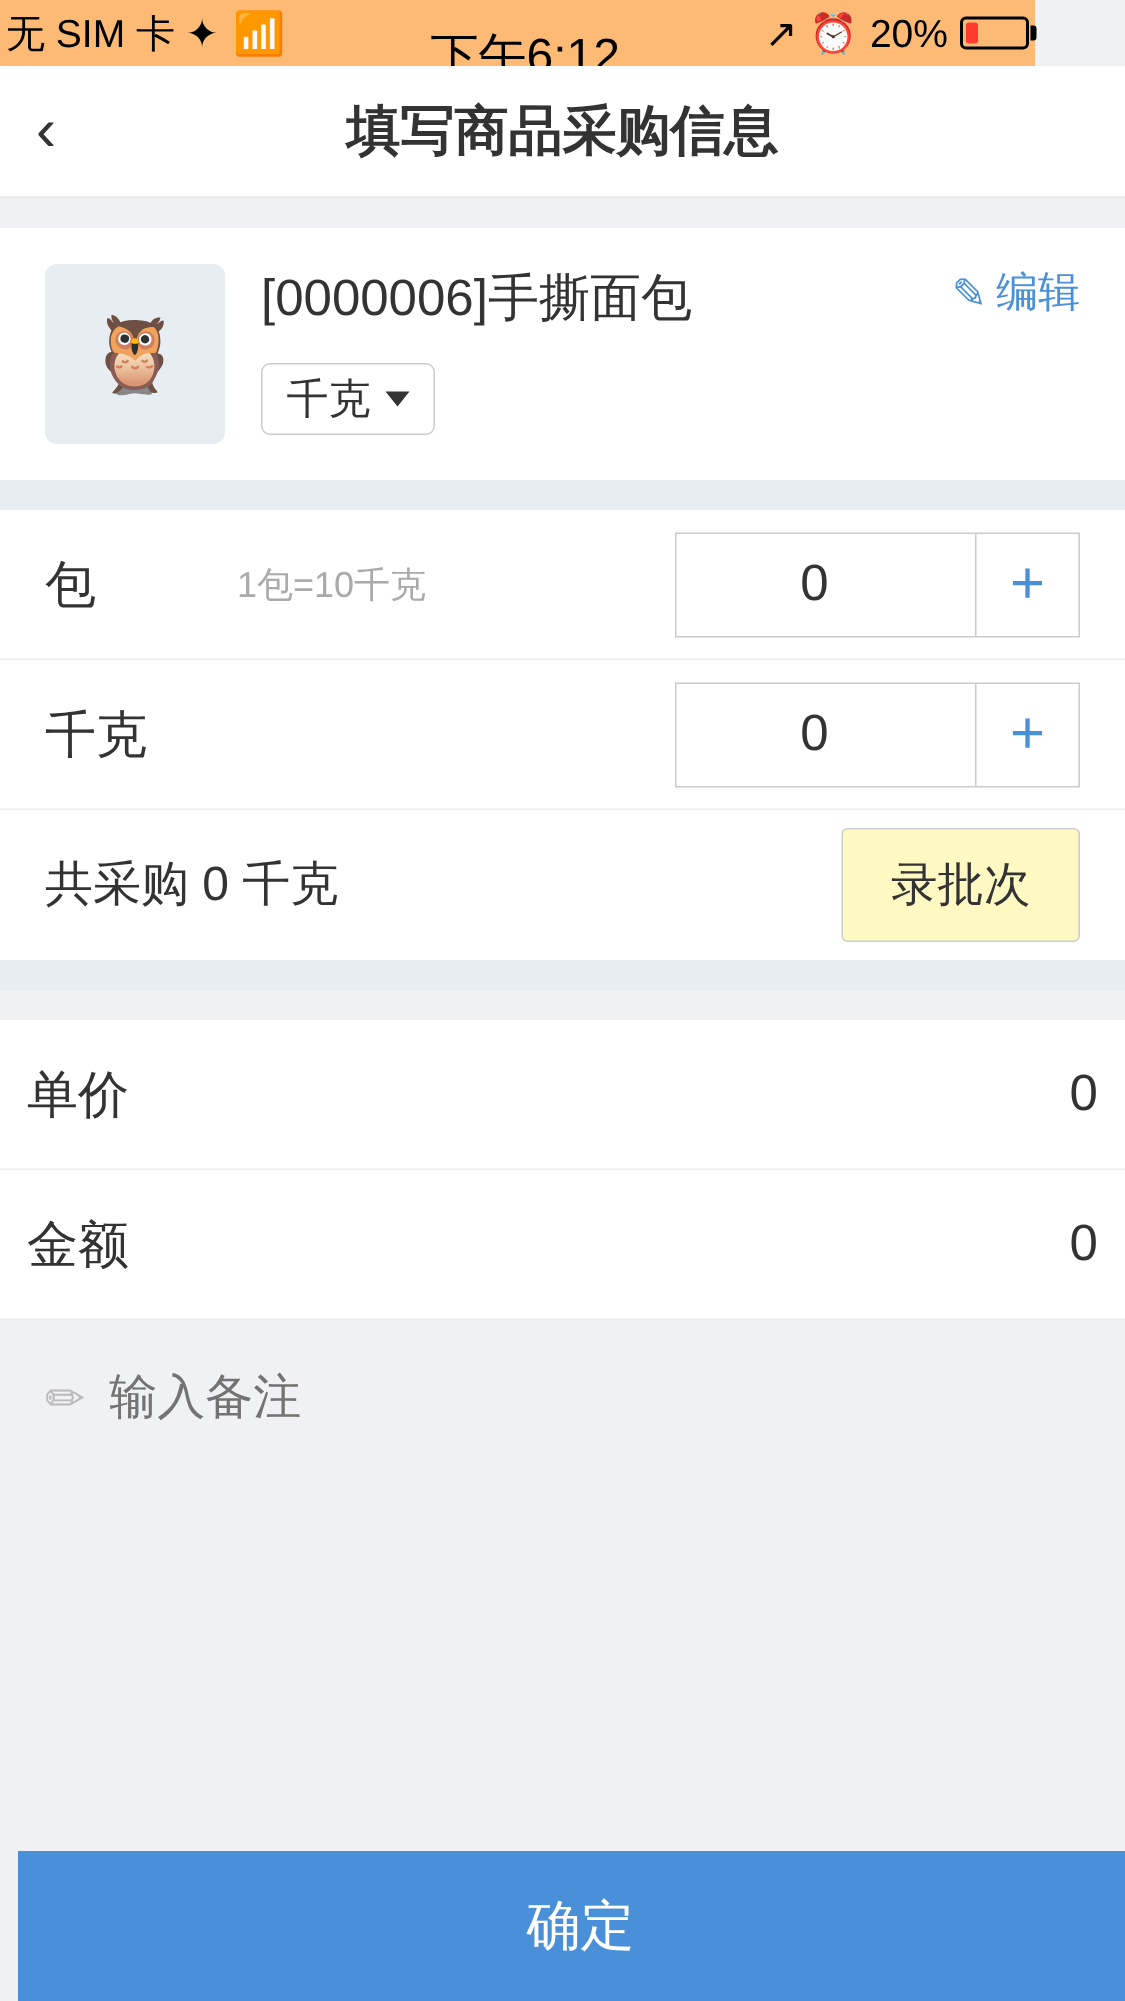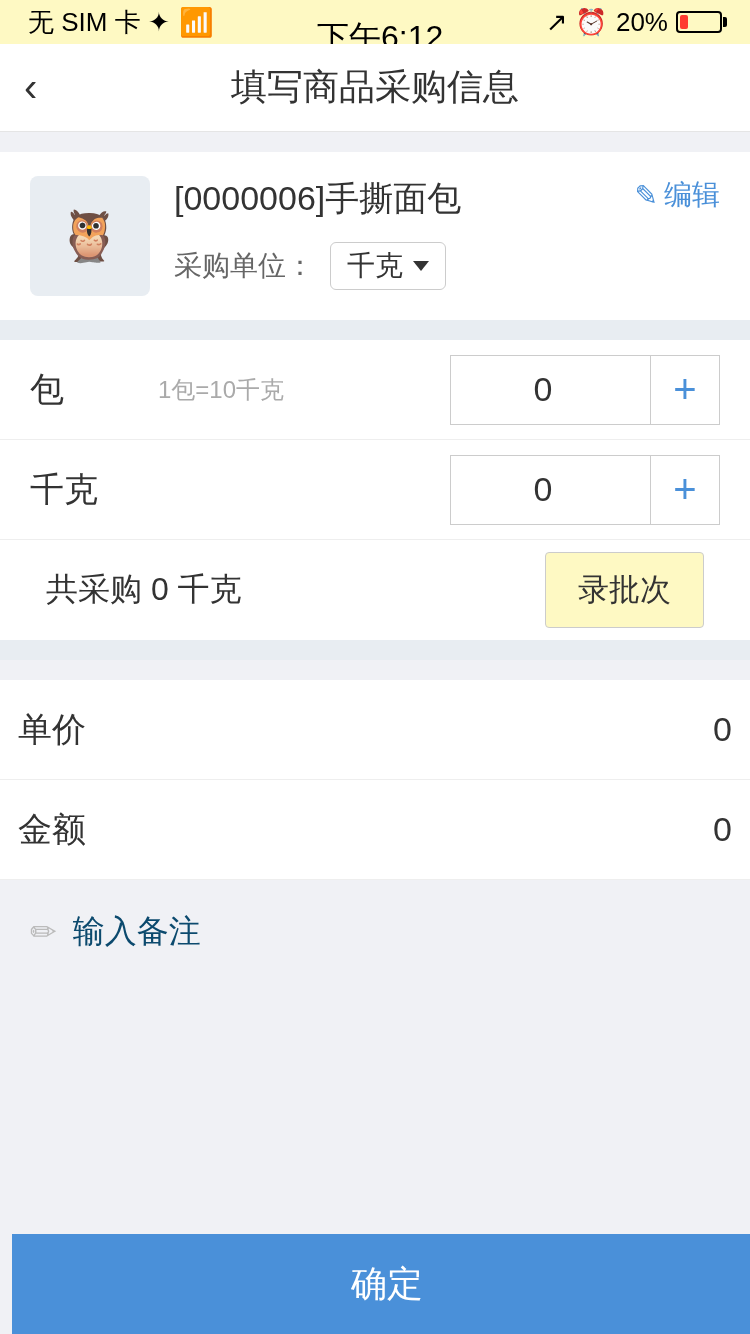--- a/index.html
+++ b/index.html
@@ -8,27 +8,27 @@
       width: 750px;
       min-height: 1334px;
       font-family: -apple-system, "PingFang SC", "Helvetica Neue", sans-serif;
       background: #f0f1f5;
       font-size: 32px;
       color: #333;
     }
 
     
     .status-bar {
-      width: 750px;
+      width: 690px;
       height: 44px;
-      background: #fef9c3;
+      background: #fdba74;
       display: flex;
       align-items: center;
       justify-content: space-between;
-      padding: 0 28px;
+      padding: 0 4px;
       font-size: 28px;
       color: #000;
     }
     .status-left { display: flex; align-items: center; gap: 10px; }
     .status-center { font-size: 32px; font-weight: 500; margin-top: 31px; }
     .status-right { display: flex; align-items: center; gap: 8px; font-size: 26px; }
     .battery-icon {
       width: 46px; height: 22px; border: 2px solid #000; border-radius: 4px; position: relative;
       display: inline-flex; align-items: center; padding: 2px;
     }
@@ -55,21 +55,21 @@
     }
     .nav-back {
       position: absolute;
       left: 24px;
       font-size: 40px;
       color: #333;
       cursor: pointer;
     }
     .nav-title {
       font-size: 36px;
-      font-weight: 400;
+      font-weight: 700;
       color: #333;
     }
 
     
     .product-card {
       background: #fff;
       margin-top: 20px;
       padding: 24px 30px;
       display: flex;
       align-items: flex-start;
@@ -194,21 +194,21 @@
       justify-content: center;
       cursor: pointer;
     }
 
     
     .summary-row {
       background: #fff;
       display: flex;
       align-items: center;
       justify-content: space-between;
-      padding: 0 46px;
+      padding: 0 30px;
       height: 100px;
     }
     .summary-text {
       font-size: 32px;
       color: #333;
     }
     .record-btn {
       border: 1px solid #ccc;
       background: #fef9c3;
       padding: 16px 32px;
@@ -247,21 +247,21 @@
       min-height: 300px;
     }
     .notes-inner {
       background: #f0f1f5;
       display: flex;
       align-items: center;
       gap: 16px;
     }
     .notes-placeholder {
       font-size: 32px;
-      color: #0c4a6e;
+      color: #737373;
     }
     .pencil-icon {
       color: #bbb;
       font-size: 32px;
     }
 
     
     .confirm-btn {
       position: fixed;
       bottom: 0;
@@ -316,21 +316,20 @@
   <span class="nav-title">填写商品采购信息</span>
 </div>
 
 <div class="product-card">
   <div class="product-img">
     <span class="owl-logo">🦉</span>
   </div>
   <div class="product-info">
     <div class="product-name">[0000006]手撕面包</div>
     <div class="product-unit-row">
-      <span>采购单位：</span>
       <div class="unit-select">
         <span>千克</span>
         <span class="chevron-down"></span>
       </div>
     </div>
   </div>
   <div class="edit-btn">
     <span>✎</span>
     <span>编辑</span>
   </div>

